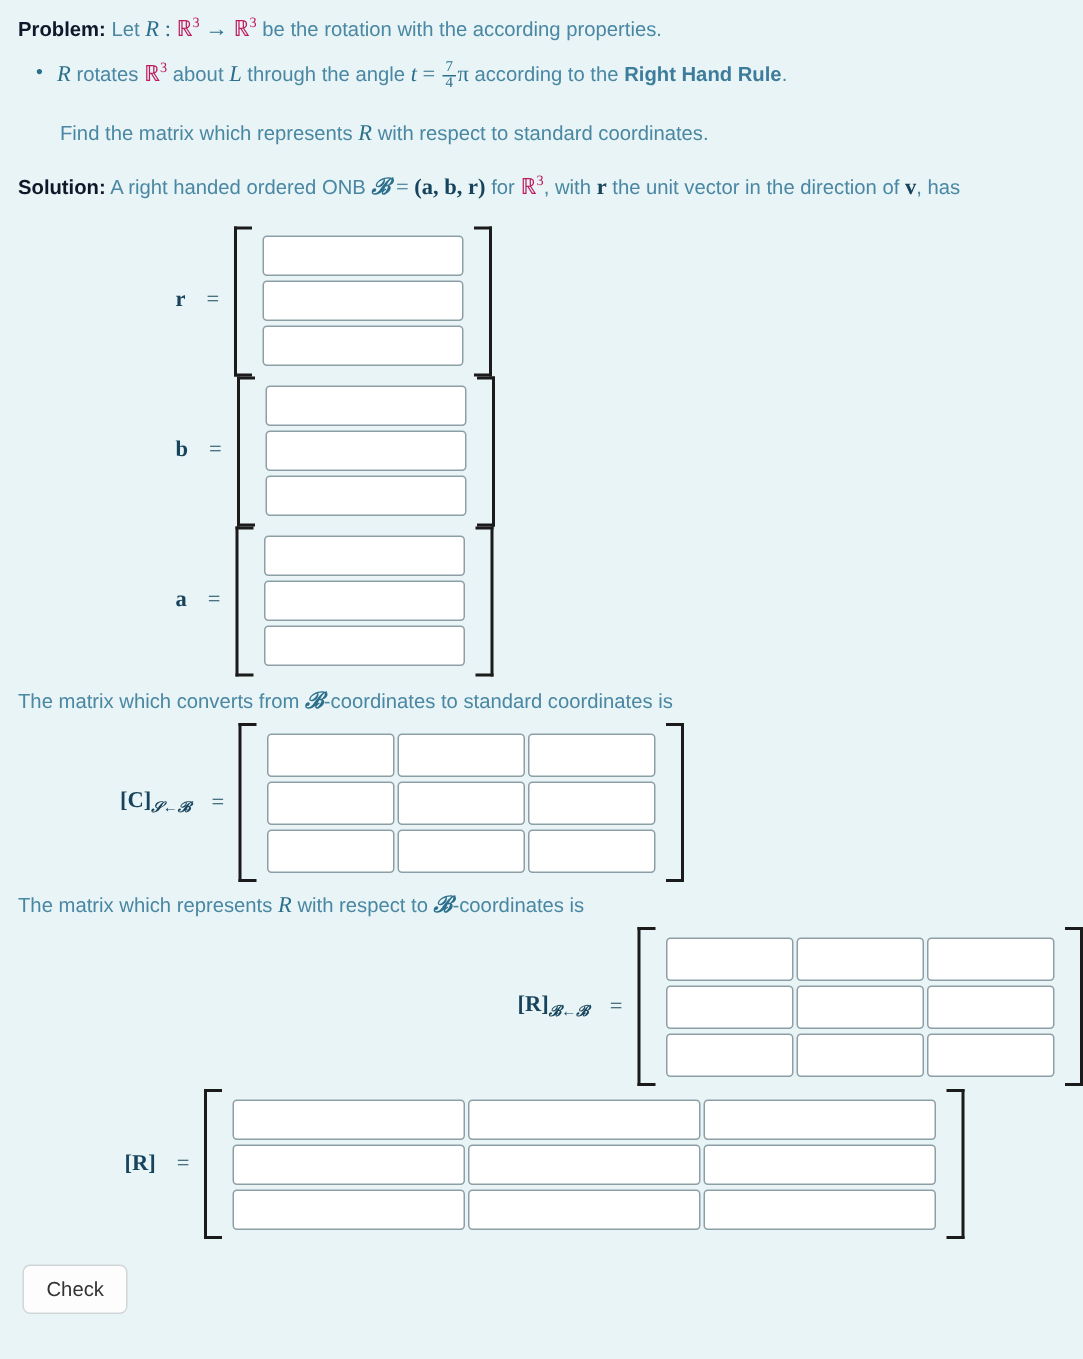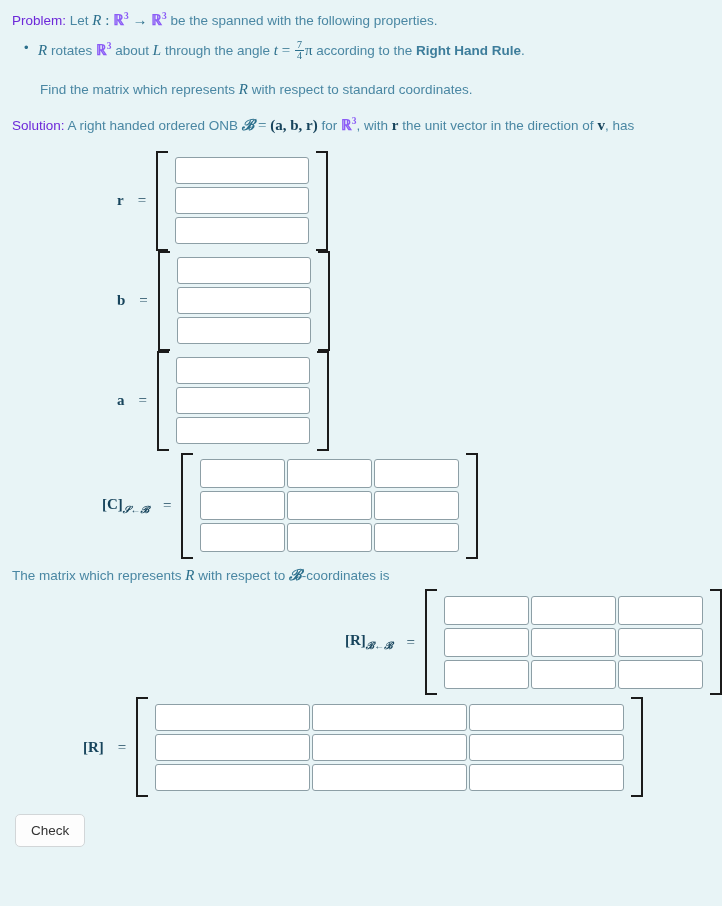--- a/index.html
+++ b/index.html
@@ -19,22 +19,22 @@
 
   .page { padding: 0; position: relative; width: 722px; }
 
   
   .stmt {
     padding: 0 12px;
     line-height: 1.55;
   }
   .stmt-line { margin: 9px 0 0 0; }
   .label-strong {
-    font-weight: normal;
-    color: #6d28d9;
+    font-weight: bold;
+    color: #0f172a;
     font-family: "Liberation Sans", sans-serif;
     text-align: center;
   }
   .mth {
     font-family: "Liberation Serif", serif;
     font-style: italic;
     color: #2b6f8c;
     font-size: 15px;
   }
   .mth-up {
@@ -45,23 +45,23 @@
   }
   .mth-bold {
     font-family: "Liberation Serif", serif;
     font-weight: bold;
     font-style: normal;
     color: #17445c;
     font-size: 15px;
   }
   .bb {
     font-family: "Liberation Serif", serif;
-    font-weight: bold;
+    font-weight: normal;
     font-style: normal;
-    color: #8b5cf6;
+    color: #be185d;
     font-size: 15px;
   }
   sup.ex {
     font-size: 9.5px;
     vertical-align: super;
     font-family: "Liberation Serif", serif;
     font-style: normal;
   }
   .script-b {
     font-family: "Liberation Serif", serif;
@@ -174,37 +174,37 @@
     background: #fdfdfd;
     border: 1px solid #d2d6d8;
     border-radius: 5px;
     color: #333;
     font-family: "Liberation Sans", sans-serif;
     font-size: 13.5px;
     padding: 8px 15px;
     cursor: pointer;
   }
   .offset-vec  { margin-left: 117px; }
-  .offset-m3   { margin-left: 102px; }
+  .offset-m3   { margin-left: 80px; }
   .offset-m3b  { margin-left: 113px; justify-content: flex-end; }
   .offset-wide { margin-left: 83px; }
 </style>
 </head>
 <body>
 
 <div class="page">
 
   
   <div class="stmt">
 
     <div class="stmt-line">
       <span class="label-strong">Problem:</span>
       <span>Let</span>
       <span class="mth">R</span><span class="mth-up"> : </span><span class="bb">ℝ<sup class="ex">3</sup></span><span class="mth-up"> → </span><span class="bb">ℝ<sup class="ex">3</sup></span>
-      <span>be the spanned with the following properties.</span>
+      <span>be the rotation with the according properties.</span>
     </div>
 
     <ul class="bullets">
       <li>
         <span class="mth">R</span>
         <span>rotates</span>
         <span class="bb">ℝ<sup class="ex">3</sup></span>
         <span>about</span>
         <span class="mth">L</span>
         <span>through the angle</span>
@@ -294,20 +294,24 @@
           <span class="crow">
               <input class="cell vec" type="text" value="" style="">
             </span>
         </span>
         <span class="brk right"></span>
       </span>
     </div>
   </div>
 
   
+  <div class="stmt" style="margin-top:6px;">
+    <span>The matrix which converts from</span>
+    <span class="script-b">ℬ</span><span>-coordinates to standard coordinates is</span>
+  </div>
 
   <div class="eq-row offset-m3" style="margin-top:2px;">
     <span class="eq-label"><span>[C]</span><span class="subsc">𝒮←ℬ</span></span>
     <span class="eq-eq">=</span>
     <span class="bracketed">
       <span class="brk left"></span>
       <span class="cells">
         <span class="crow">
           <input class="cell m3" type="text" value="" style="">
           <input class="cell m3" type="text" value="" style="">

